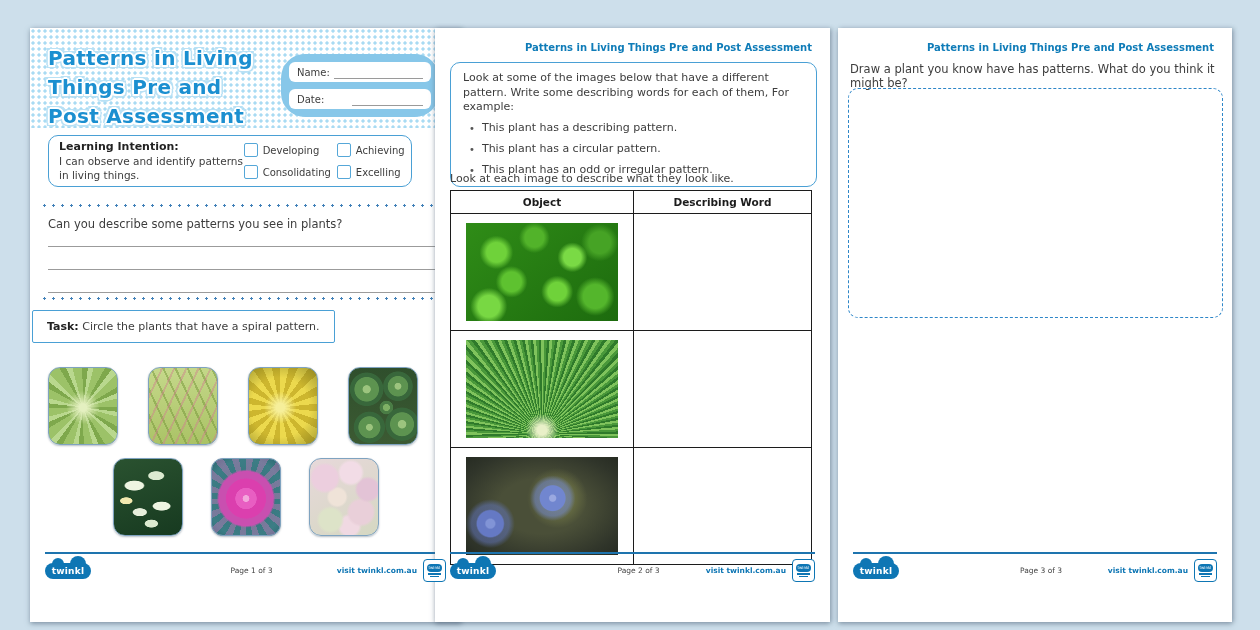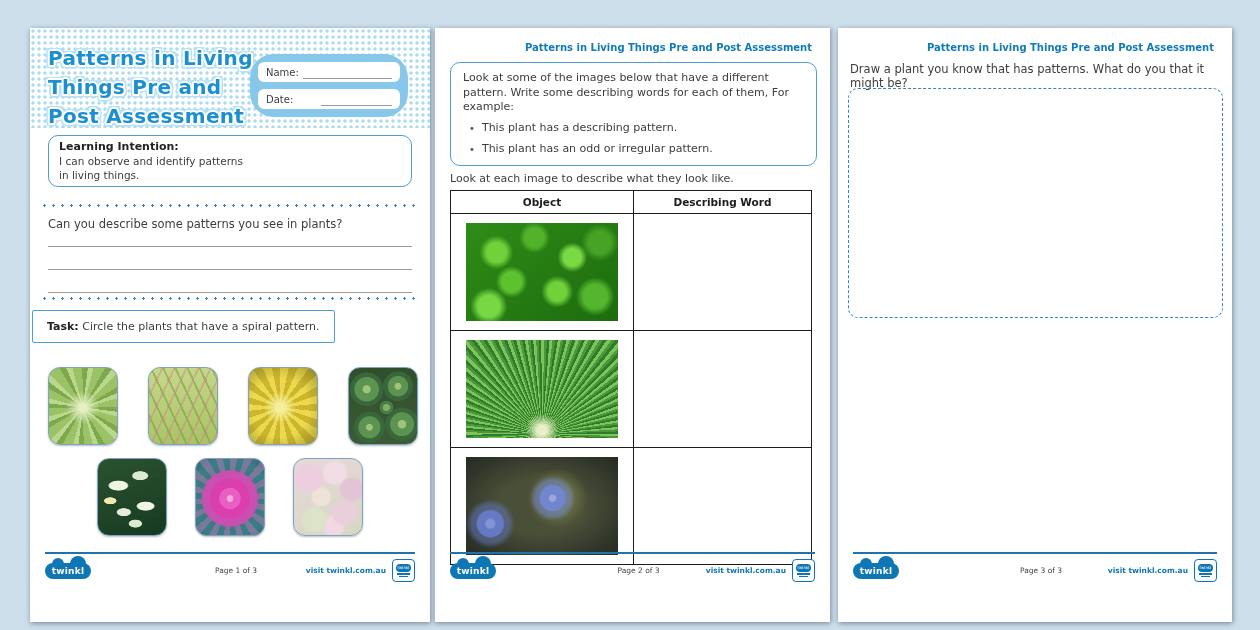--- a/index.html
+++ b/index.html
@@ -1,21 +1,21 @@
 <!DOCTYPE html>
 <html><head>
 <meta charset="utf-8">
 <style>
   html,body{margin:0;padding:0;}
   body{width:1260px;height:630px;background:#cddfeb;overflow:hidden;
        font-family:"DejaVu Sans","Liberation Sans",sans-serif;color:#3d3d3d;}
   .canvas{position:relative;width:1260px;height:630px;}
   .page{position:absolute;top:28px;height:594px;background:#fff;
         box-shadow:0 2px 5px rgba(90,110,130,.55),2px 0 4px rgba(90,110,130,.3);}
-  .page1{left:30px;width:400px;}
+  .page1{left:30px;width:400px;padding-left:31px;}
   .page2{left:435px;width:395px;}
   .page3{left:838px;width:394px;}
 
   
   .dot-band{position:absolute;left:0;top:0;width:100%;height:100px;background:#fff;
     background-image:radial-gradient(circle,#a9dbf3 1.5px,rgba(0,0,0,0) 1.7px);
     background-size:6px 6px;}
   .big-title{position:absolute;left:18px;top:16px;font-size:20px;line-height:29px;
     font-weight:800;letter-spacing:.3px;color:#1b8fd0;
     text-shadow:
@@ -168,20 +168,38 @@
         <span>Date:</span>
         <span class="nd-line"></span>
       </div>
     </div>
 
     <div class="li-box">
       <div class="li-left">
         <div class="li-head">Learning Intention:</div>
         <div class="li-text">I can observe and identify patterns in living things.</div>
       </div>
+      <div class="li-grid">
+        <div class="cb-item">
+          <span class="cb"></span>
+          <span>Developing</span>
+        </div>
+        <div class="cb-item">
+          <span class="cb"></span>
+          <span>Achieving</span>
+        </div>
+        <div class="cb-item">
+          <span class="cb"></span>
+          <span>Consolidating</span>
+        </div>
+        <div class="cb-item">
+          <span class="cb"></span>
+          <span>Excelling</span>
+        </div>
+      </div>
     </div>
 
     <div class="dotsep" style="top:176px;"></div>
     <div class="q-text">Can you describe some patterns you see in plants?</div>
     <div class="write-lines">
       <div class="wline"></div>
       <div class="wline"></div>
       <div class="wline"></div>
     </div>
     <div class="dotsep" style="top:269px;"></div>
@@ -218,20 +236,23 @@
   </div>
 
   <div class="page page2">
     <div class="small-header">Patterns in Living Things Pre and Post Assessment</div>
 
     <div class="info-box">
       <div>Look at some of the images below that have a different pattern. Write some describing words for each of them, For example:</div>
       <div class="bullet-list">
         <div class="bullet">
             <span>This plant has a describing pattern.</span>
+          </div>
+        <div class="bullet">
+            <span>This plant has a circular pattern.</span>
           </div>
         <div class="bullet">
             <span>This plant has an odd or irregular pattern.</span>
           </div>
       </div>
     </div>
 
     <div class="subtext">Look at each image to describe what they look like.</div>
 
     <table class="ptable">
@@ -272,21 +293,21 @@
       <div class="badge">
         <div class="mini-cloud">twinkl</div>
         <div class="mini-line"></div>
         <div class="mini-line2"></div>
       </div>
     </div>
   </div>
 
   <div class="page page3">
     <div class="small-header">Patterns in Living Things Pre and Post Assessment</div>
-    <div class="prompt">Draw a plant you know that has patterns. What do you that it might be?</div>
+    <div class="prompt">Draw a plant you know have has patterns. What do you think it might be?</div>
     <div class="draw-box"></div>
 
     <div class="footer">
       <div class="cloud">
           <span>twinkl</span>
         </div>
       <div class="pg-num">Page 3 of 3</div>
       <div class="visit">visit twinkl.com.au</div>
       <div class="badge">
         <div class="mini-cloud">twinkl</div>

